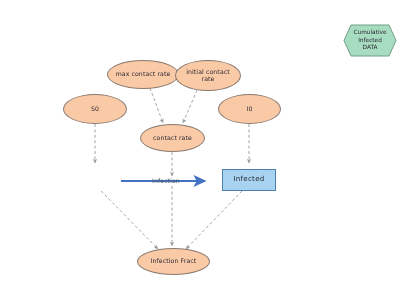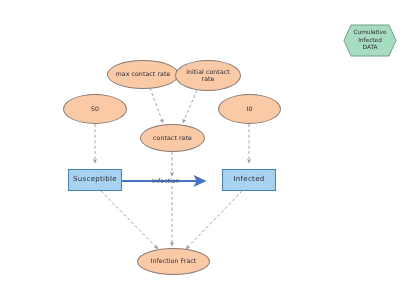--- a/index.html
+++ b/index.html
@@ -108,23 +108,20 @@
   </div>
 
   <div class="node aux" style="left:218px; top:94px; width:63px; height:30px;">
     <span>I0</span>
   </div>
 
   <div class="node aux" style="left:140px; top:124px; width:65px; height:28px;">
     <span>contact rate</span>
   </div>
 
-  <div class="node stock" style="left:68px; top:169px; width:54px; height:22px;">
-    <span>Susceptible</span>
-  </div>
 
   <div class="node stock" style="left:222px; top:169px; width:54px; height:22px;">
     <span>Infected</span>
   </div>
 
   <div class="flow-label" style="left:152px; top:177px;">Infection</div>
 
   <div class="node aux" style="left:137px; top:248px; width:73px; height:27px;">
     <span>Infection Fract</span>
   </div>

